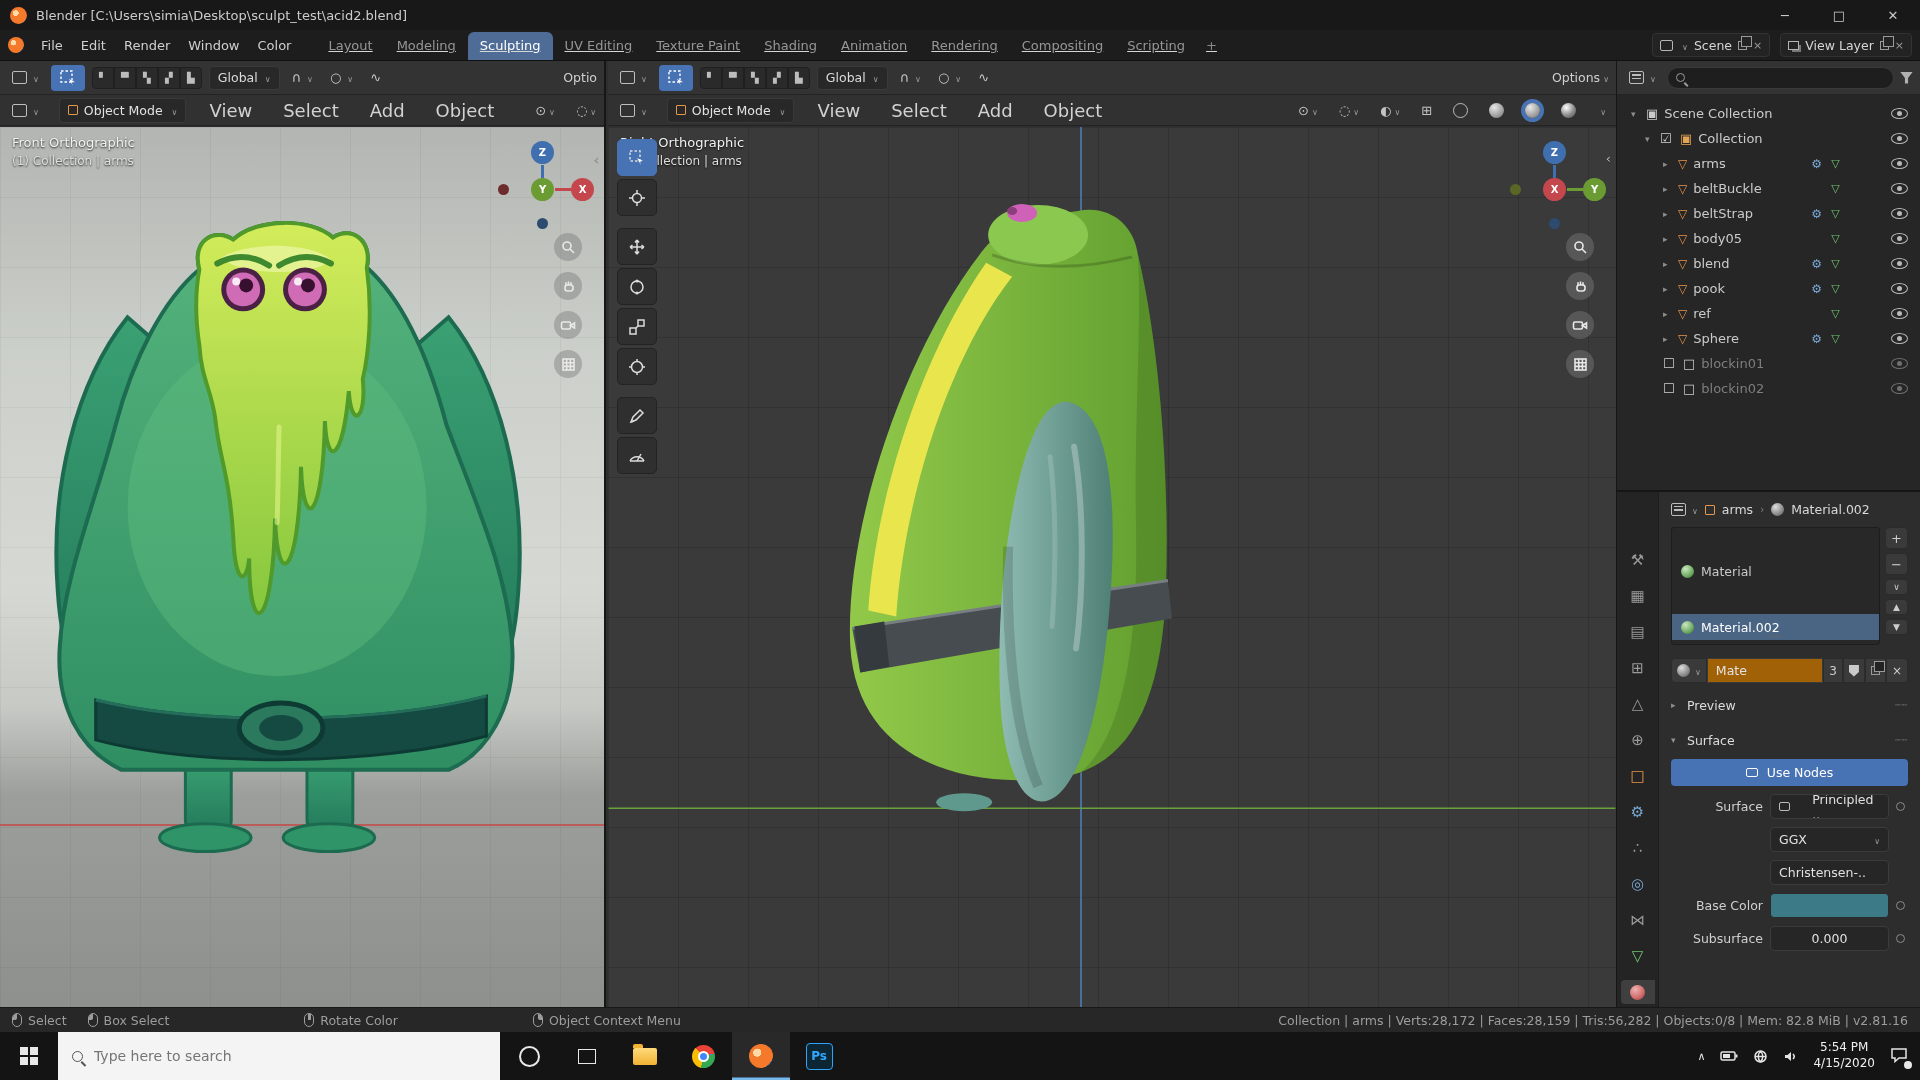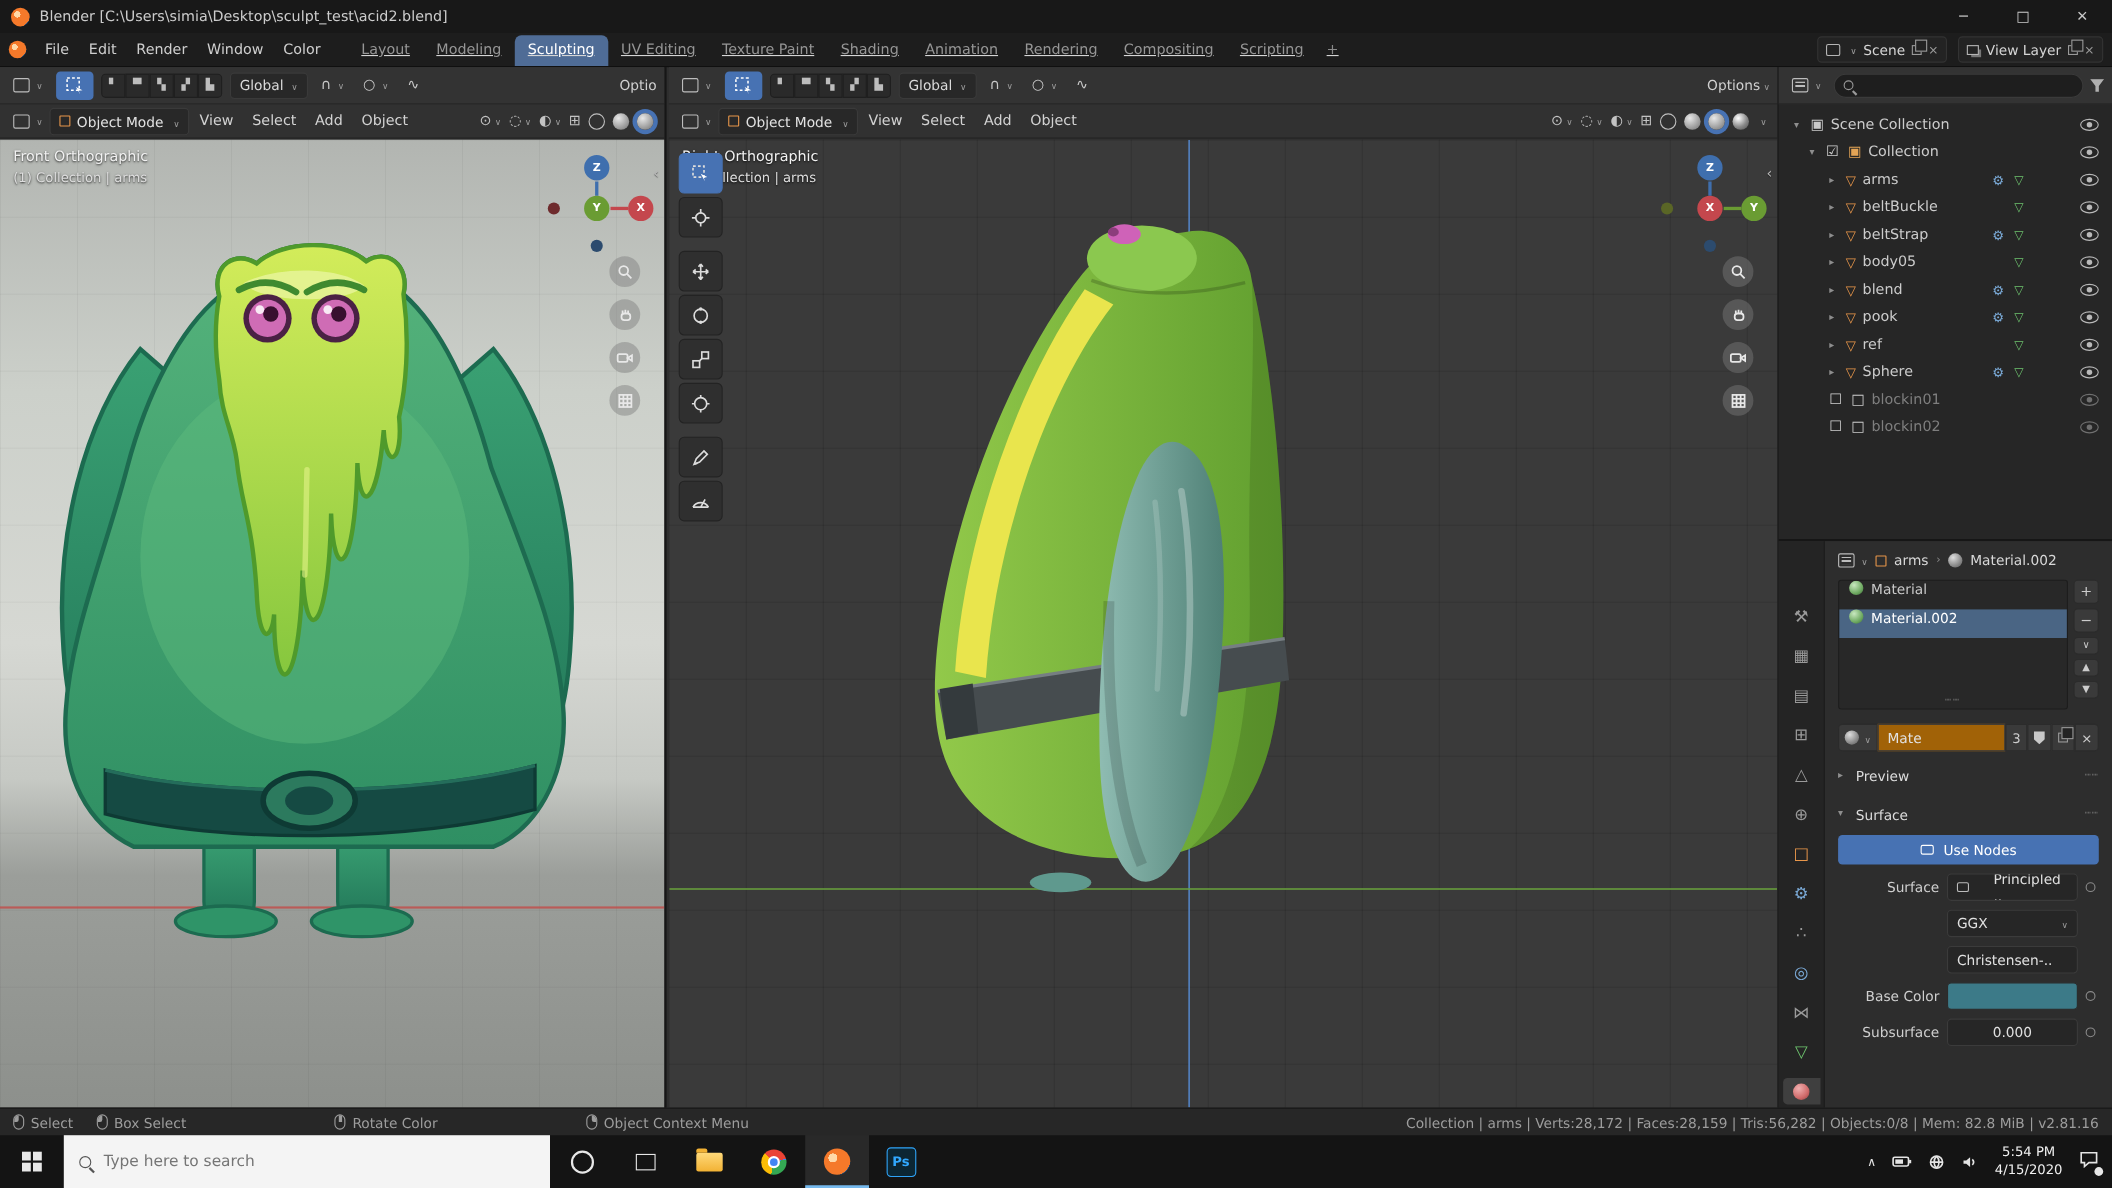--- a/index.html
+++ b/index.html
@@ -26,35 +26,35 @@
 .boxicon{width:13px;height:11px;border:1.5px solid #b5b5b5;border-radius:2px;display:inline-block;}
 .vlicon{width:11px;height:9px;border:1.5px solid #b5b5b5;display:inline-block;box-shadow:3px 3px 0 -1px #777;}
 .icopy{width:9px;height:9px;border:1.5px solid #9a9a9a;position:relative;display:inline-block;}
 .icopy::after{content:"";position:absolute;left:2px;bottom:2px;width:9px;height:9px;border:1.5px solid #9a9a9a;background:#232323;}
 .ix{color:#9a9a9a;font-size:11px;}
 
 .vp{position:absolute;top:61px;bottom:73px;overflow:hidden;}
 .vp-left{left:0;width:606px;border-right:2px solid #161616;}
 .vp-right{left:608px;width:1008px;}
 .toolsettings{height:34px;background:#333333;border-bottom:1px solid #232323;display:flex;align-items:center;padding:0 7px;gap:7px;overflow:hidden;white-space:nowrap;}
-.vp-header{height:31px;background:#313131;border-bottom:1px solid #232323;display:flex;align-items:center;padding:0 7px;gap:1px;overflow:hidden;white-space:nowrap;justify-content:space-between;}
+.vp-header{height:31px;background:#313131;border-bottom:1px solid #232323;display:flex;align-items:center;padding:0 7px;gap:15px;overflow:hidden;white-space:nowrap;justify-content:space-between;}
 .hbtn{display:inline-flex;align-items:center;gap:3px;padding:3px 5px;border-radius:3px;color:#c9c9c9;}
 .edicon{width:15px;height:13px;border:1.5px solid #bdbdbd;border-radius:2px;display:inline-block;position:relative;}
 .edicon.lines{background:repeating-linear-gradient(#0000 0 2px,#bdbdbd 2px 3.5px);background-clip:content-box;padding:2px;}
 .tool-active{width:34px;height:26px;background:#4772b3;border-radius:4px;display:flex;align-items:center;justify-content:center;}
 .tgl{width:22px;height:22px;background:#2a2a2a;border:1px solid #1f1f1f;display:inline-flex;align-items:center;justify-content:center;font-size:10px;color:#bdbdbd;}
 .tglgrp{display:inline-flex;}
 .tglgrp .tgl:first-child{border-radius:4px 0 0 4px;}
 .tglgrp .tgl:last-child{border-radius:0 4px 4px 0;}
 .hdrop{display:inline-flex;align-items:center;gap:4px;background:#282828;border:1px solid #3a3a3a;border-radius:4px;height:24px;padding:0 8px;font-size:12.5px;color:#dadada;}
 .gsym{color:#c9c9c9;font-size:13px;}
 .opts{margin-left:auto;display:inline-flex;align-items:center;font-size:12.5px;color:#d0d0d0;}
 .mode-drop{display:inline-flex;align-items:center;gap:6px;background:#282828;border:1px solid #3a3a3a;border-radius:4px;height:25px;padding:0 8px;font-size:12.5px;color:#e2e2e2;}
 .modecube{width:10px;height:10px;border:1.5px solid #e8964a;border-radius:1px;display:inline-block;}
-.hmenu{padding:4px 8px;font-size:13px;color:#d2d2d2;}
+.hmenu{padding:4px 8px;font-size:18px;color:#d2d2d2;}
 .hspacer{flex:1;}
 .hicon{display:inline-flex;align-items:center;color:#c3c3c3;font-size:13px;padding:2px 3px;}
 .sphere{width:15px;height:15px;border-radius:50%;display:inline-block;background:radial-gradient(circle at 35% 30%,#e8e8e8,#6f6f6f);}
 .sphere.wire{background:none;border:1.5px solid #bdbdbd;}
 .sphere.hl{box-shadow:0 0 0 4px #4772b3;}
 .sphere.rnd{background:radial-gradient(circle at 35% 30%,#fff,#8a8a8a 55%,#4a4a4a);}
 .canvas{position:absolute;top:66px;left:0;right:0;bottom:0;overflow:hidden;}
 .canvas-left{background-image:linear-gradient(rgba(0,0,0,.045) 1px,transparent 1px),linear-gradient(90deg,rgba(0,0,0,.045) 1px,transparent 1px),linear-gradient(#b2b5b1 0%,#ccd0ca 26%,#d6d8d3 52%,#c6c9c4 66%,#9b9e9a 76%,#8d908c 100%);background-size:70px 70px,70px 70px,100% 100%;}
 .canvas-right{background-image:linear-gradient(rgba(0,0,0,.13) 1px,transparent 1px),linear-gradient(90deg,rgba(0,0,0,.13) 1px,transparent 1px);background-size:70px 70px;background-color:#3a3a3a;}
 .artsvg{position:absolute;left:0;top:0;width:100%;height:100%;}
@@ -124,21 +124,21 @@
 .ptab{width:34px;height:24px;display:flex;align-items:center;justify-content:center;color:#9a9a9a;font-size:15px;border-radius:4px 0 0 4px;}
 .ptab.active{background:#3f3f3f;color:#e0e0e0;}
 .matball{width:15px;height:15px;border-radius:50%;background:radial-gradient(circle at 35% 30%,#f0b0b0,#d06a6a 60%,#8a3a3a);display:inline-block;}
 .pcontent{position:absolute;left:42px;top:0;right:0;bottom:0;padding:10px 12px 0 12px;overflow:hidden;}
 .crumb{display:flex;align-items:center;gap:7px;font-size:12.5px;color:#d8d8d8;}
 .crumb .sep{color:#888;font-size:10px;}
 .msphere{width:13px;height:13px;border-radius:50%;background:radial-gradient(circle at 35% 30%,#c8e8c0,#6faa62 60%,#3a6a35);display:inline-block;}
 .msphere.grey{background:radial-gradient(circle at 35% 30%,#ddd,#8a8a8a 60%,#555);}
 .slotwrap{display:flex;margin-top:10px;}
 .slotlist{flex:1;background:#282828;border:1px solid #1d1d1d;border-radius:3px;height:118px;overflow:hidden;position:relative;}
-.slot{height:26px;display:flex;gap:7px;padding:0 9px;font-size:12.5px;color:#c9c9c9;}
+.slot{height:26px;display:flex;align-items:center;gap:7px;padding:0 9px;font-size:12.5px;color:#c9c9c9;margin-top:30px;}
 .slot.sel{background:#4a6584;color:#fff;}
 .grip{position:absolute;bottom:2px;left:0;right:0;text-align:center;color:#666;font-size:9px;letter-spacing:2px;}
 .slotbtns{width:28px;display:flex;flex-direction:column;align-items:flex-end;gap:4px;padding-left:5px;}
 .sbtn{width:23px;height:22px;background:#3a3a3a;border:1px solid #2b2b2b;border-radius:4px;color:#ccc;display:flex;align-items:center;justify-content:center;font-size:13px;}
 .sbtn.sm{height:16px;font-size:9px;}
 .matrow{display:flex;align-items:center;margin-top:13px;height:25px;}
 .mr-btn{height:25px;background:#3a3a3a;border:1px solid #2b2b2b;display:flex;align-items:center;justify-content:center;color:#ccc;padding:0 5px;font-size:12px;gap:2px;}
 .mr-first{border-radius:4px 0 0 4px;}
 .mr-name{flex:1;height:25px;background:#a16207;border:1px solid #3a3a3a;color:#e2e2e2;display:flex;align-items:center;padding:0 8px;font-size:12.5px;}
 .mr-last{border-radius:0 4px 4px 0;}

